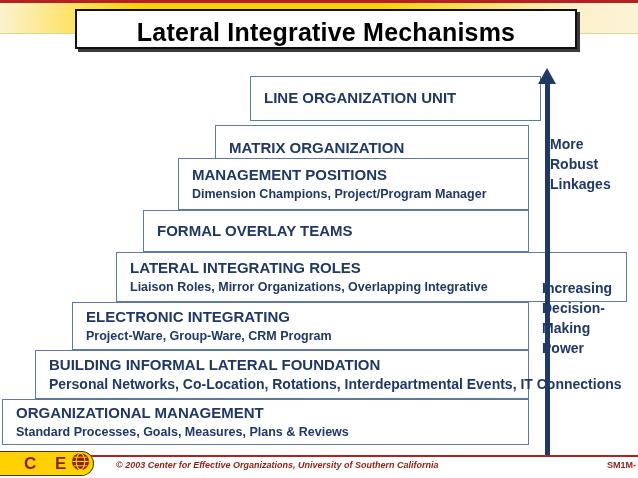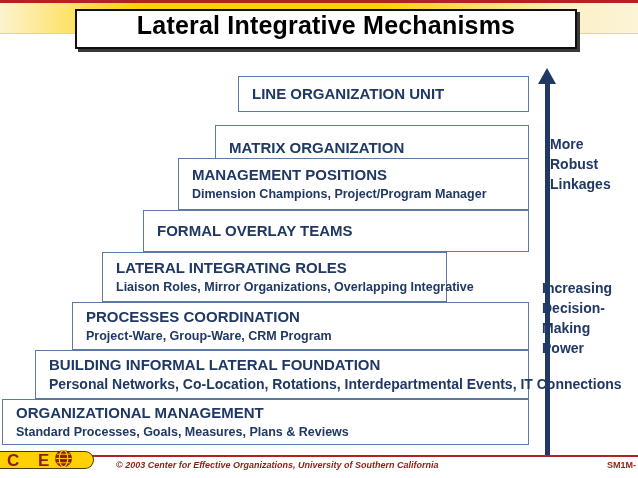--- a/index.html
+++ b/index.html
@@ -11,21 +11,21 @@
   .top-band{
     position:absolute;left:0;top:0;width:638px;height:30px;
     border-top:3px solid #B22222;
     border-bottom:1px solid #d9d79c;
     background:linear-gradient(90deg,#FCF3CF 0%,#FFD103 22%,#FFD103 60%,#FBF0C8 90%,#FCF4D6 100%);
   }
   .title-box{
     position:absolute;left:75px;top:9px;width:498px;height:36px;
     background:#ffffff;border:2px solid #101010;
     box-shadow:3px 3px 0 #3a3a3a;
-    display:flex;align-items:flex-start;justify-content:center;
+    display:flex;align-items:flex-end;justify-content:center;
   }
   .title-box span{
     font-size:25px;font-weight:bold;color:#000;letter-spacing:0.2px;
   }
   .box{
     position:absolute;background:#ffffff;border:1px solid #5B7BA5;
     display:flex;flex-direction:column;justify-content:center;
     padding-left:13px;box-sizing:border-box;
   }
   .box-title{
@@ -46,24 +46,24 @@
   .side-label{
     position:absolute;color:#1F3864;font-weight:bold;font-size:14px;
     line-height:20px;text-align:left;
   }
   .side-label.top{left:550px;top:134px;width:86px;}
   .side-label.bottom{left:542px;top:278px;width:100px;}
   .red-rule{
     position:absolute;left:0;top:455px;width:638px;height:2px;background:#B22222;
   }
   .logo{
-    position:absolute;left:0;top:451px;width:94px;height:18px;
+    position:absolute;left:0;top:451px;width:94px;height:25px;
     background:#FFD103;border:1px solid #4a3b00;border-left:none;
     border-radius:0 13px 13px 0;box-sizing:border-box;
-    display:flex;align-items:center;padding-left:7px;
+    display:flex;align-items:center;padding-left:24px;
   }
   .logo .letters{
     color:#8C1F13;font-weight:bold;font-size:17px;letter-spacing:7px;line-height:1;
   }
   .logo .globe{display:inline-block;margin-left:-2px;}
   .copyright{
     position:absolute;left:116px;top:460px;
     color:#8C1F13;font-size:9px;font-weight:bold;font-style:italic;
   }
   .slide-code{
@@ -75,44 +75,44 @@
 <body>
 
 <div class="slide">
 
   <div class="top-band"></div>
 
   <div class="title-box">
     <span>Lateral Integrative Mechanisms</span>
   </div>
 
-  <div class="box" style="left:238px;top:76px;width:291px;height:36px">
+  <div class="box" style="left:250px;top:76px;width:291px;height:45px">
     <div class="box-title">LINE ORGANIZATION UNIT</div>
   </div>
 
   <div class="box" style="left:215px;top:125px;width:314px;height:46px">
     <div class="box-title">MATRIX ORGANIZATION</div>
   </div>
 
   <div class="box" style="left:178px;top:158px;width:351px;height:52px">
     <div class="box-title">MANAGEMENT POSITIONS</div>
     <div class="box-sub">Dimension Champions, Project/Program Manager</div>
   </div>
 
   <div class="box" style="left:143px;top:210px;width:386px;height:42px">
     <div class="box-title">FORMAL OVERLAY TEAMS</div>
   </div>
 
-  <div class="box" style="left:102px;top:252px;width:345px;height:50px">
+  <div class="box" style="left:116px;top:252px;width:511px;height:50px">
     <div class="box-title">LATERAL INTEGRATING ROLES</div>
     <div class="box-sub">Liaison Roles, Mirror Organizations, Overlapping Integrative</div>
   </div>
 
   <div class="box" style="left:72px;top:302px;width:457px;height:48px">
-    <div class="box-title">PROCESSES COORDINATION</div>
+    <div class="box-title">ELECTRONIC INTEGRATING</div>
     <div class="box-sub">Project-Ware, Group-Ware, CRM Program</div>
   </div>
 
   <div class="box" style="left:35px;top:350px;width:494px;height:49px">
     <div class="box-title">BUILDING INFORMAL LATERAL FOUNDATION</div>
     <div class="box-sub small">Personal Networks, Co-Location, Rotations, Interdepartmental Events, IT Connections</div>
   </div>
 
   <div class="box" style="left:2px;top:399px;width:527px;height:46px">
     <div class="box-title">ORGANIZATIONAL MANAGEMENT</div>

